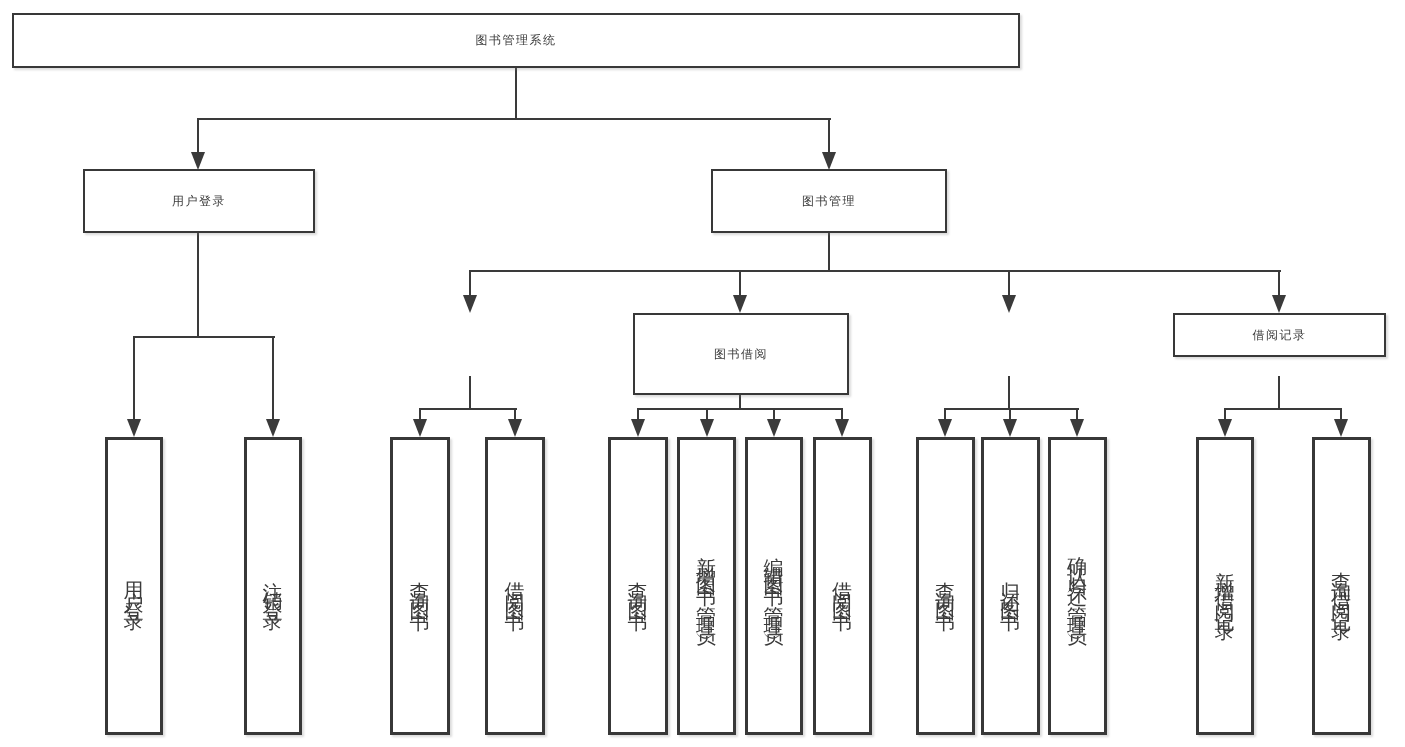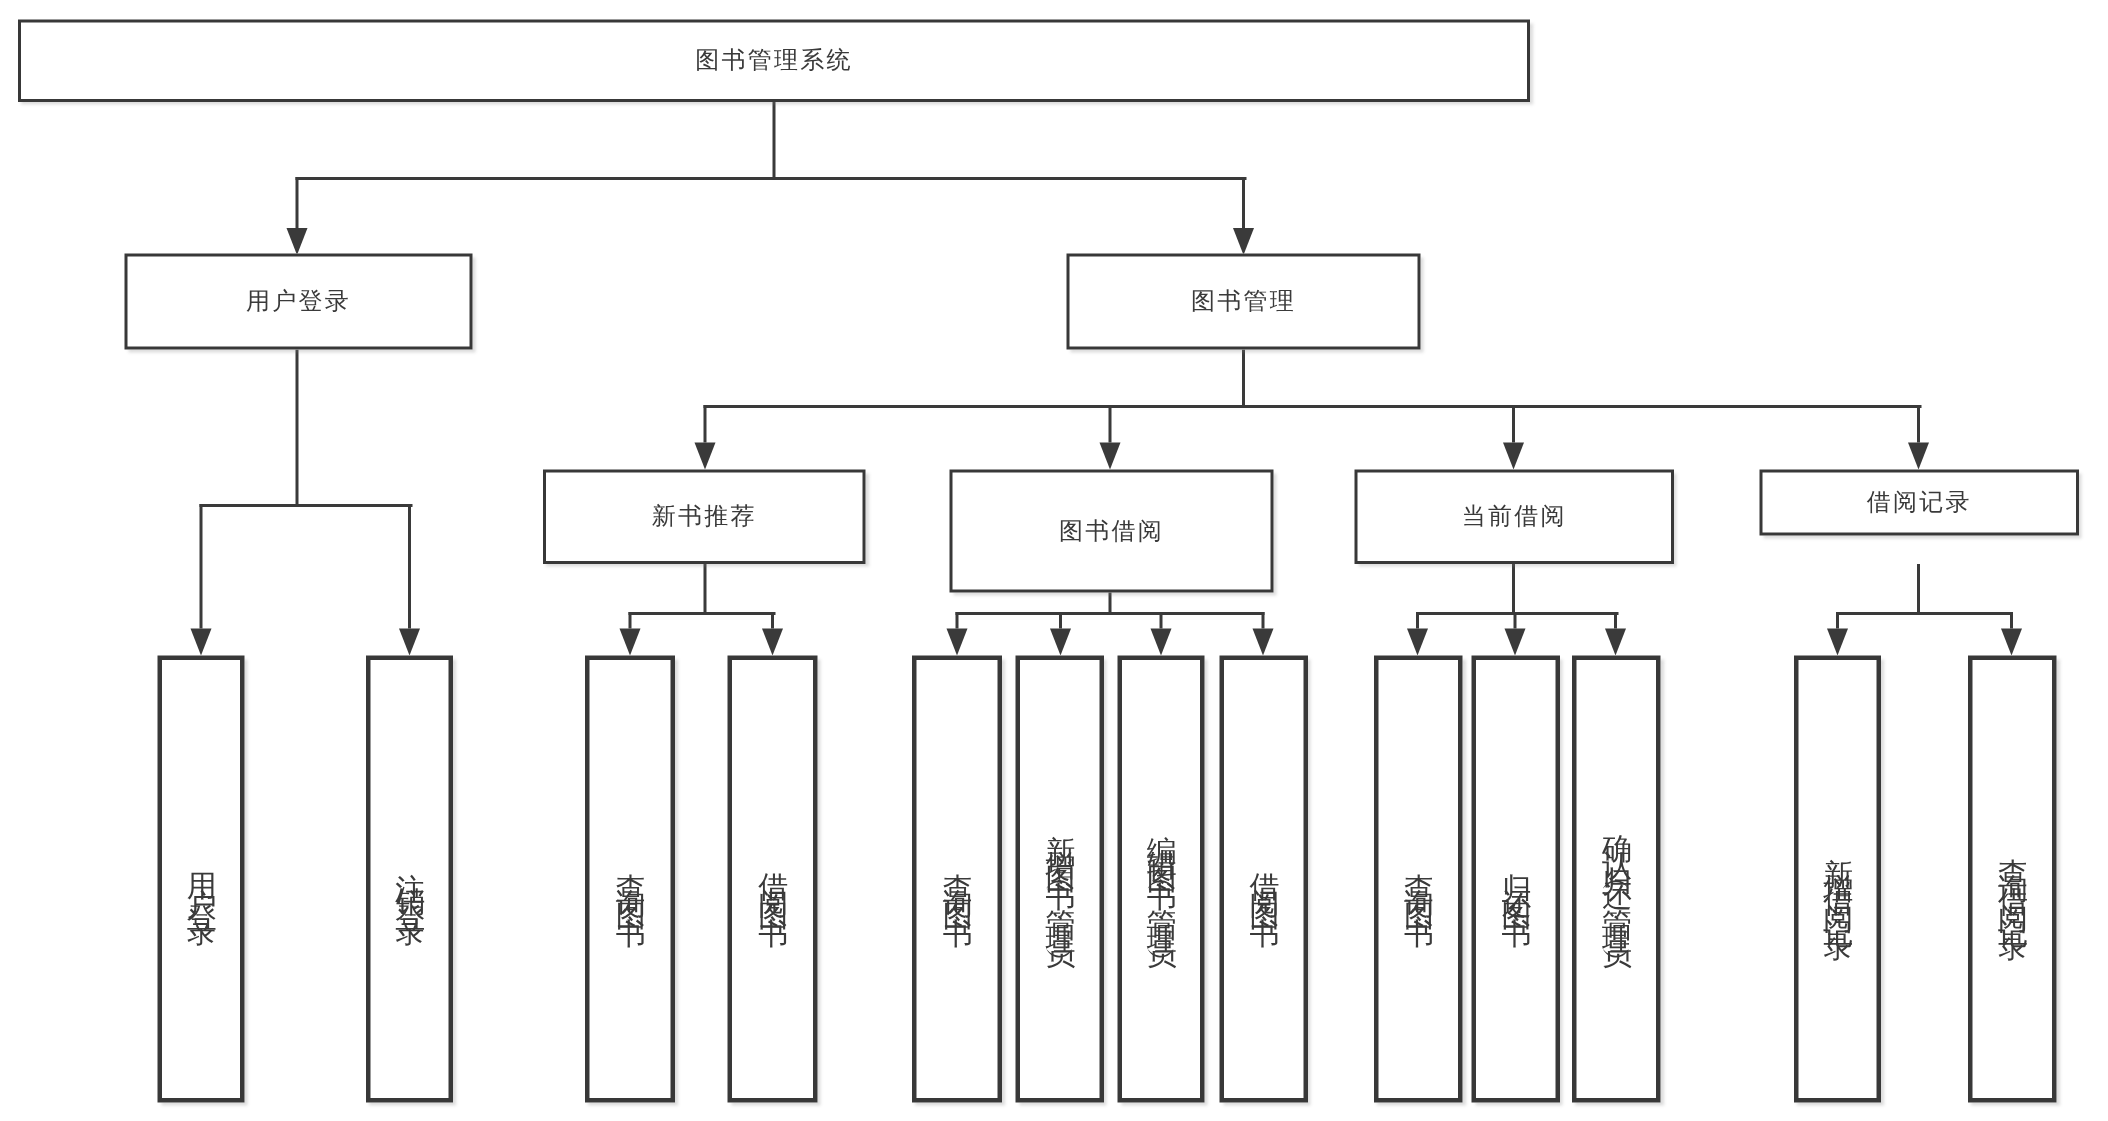--- a/index.html
+++ b/index.html
@@ -43,21 +43,21 @@
     box-sizing: border-box;
     background: #ffffff;
     border: 2px solid #383838;
     display: flex;
     align-items: center;
     justify-content: center;
     color: #3a3a3a;
     box-shadow: 2px 2px 2px rgba(130,130,130,0.28);
   }
   .node span {
-    font-size: 16px;
+    font-size: 12px;
     letter-spacing: 1.5px;
     white-space: nowrap;
   }
   .leaf {
     border-width: 3px;
     top: 437px;
     height: 298px;
   }
   .leaf span {
     writing-mode: vertical-rl;
@@ -128,28 +128,22 @@
     <span>图书管理系统</span>
   </div>
 
   <div class="node" style="left:83px;top:169px;width:232px;height:64px">
     <span>用户登录</span>
   </div>
   <div class="node" style="left:711px;top:169px;width:236px;height:64px">
     <span>图书管理</span>
   </div>
 
-  <div class="node" style="left:362px;top:313px;width:215px;height:63px">
-    <span>新书推荐</span>
-  </div>
   <div class="node" style="left:633px;top:313px;width:216px;height:82px">
     <span>图书借阅</span>
-  </div>
-  <div class="node" style="left:903px;top:313px;width:213px;height:63px">
-    <span>当前借阅</span>
   </div>
   <div class="node" style="left:1173px;top:313px;width:213px;height:44px">
     <span>借阅记录</span>
   </div>
 
   <div class="node leaf" style="left:105px;width:58px">
     <span>用户登录</span>
   </div>
   <div class="node leaf" style="left:244px;width:58px">
     <span>注销登录</span>

